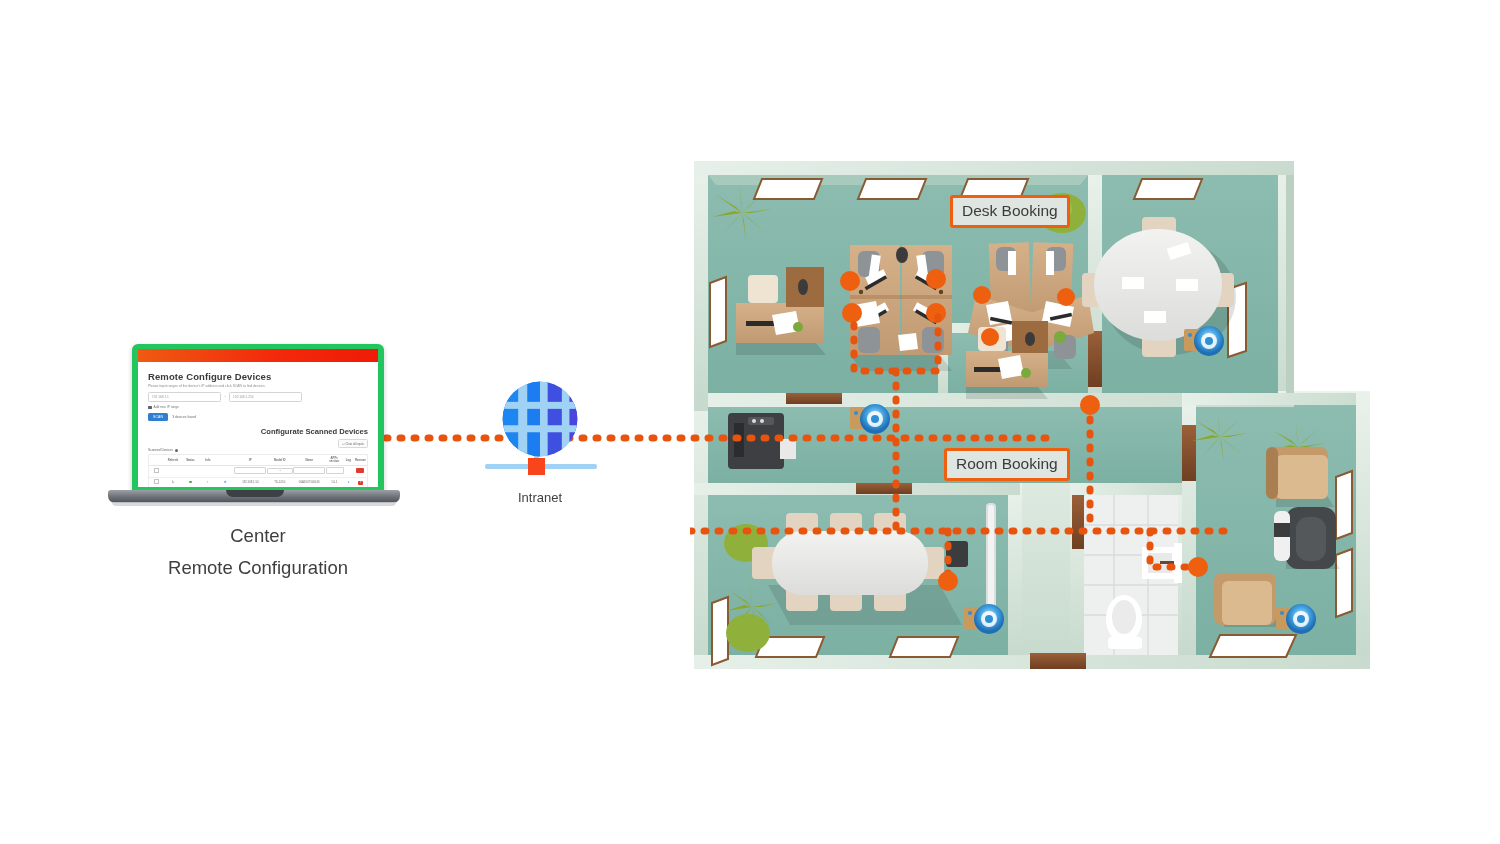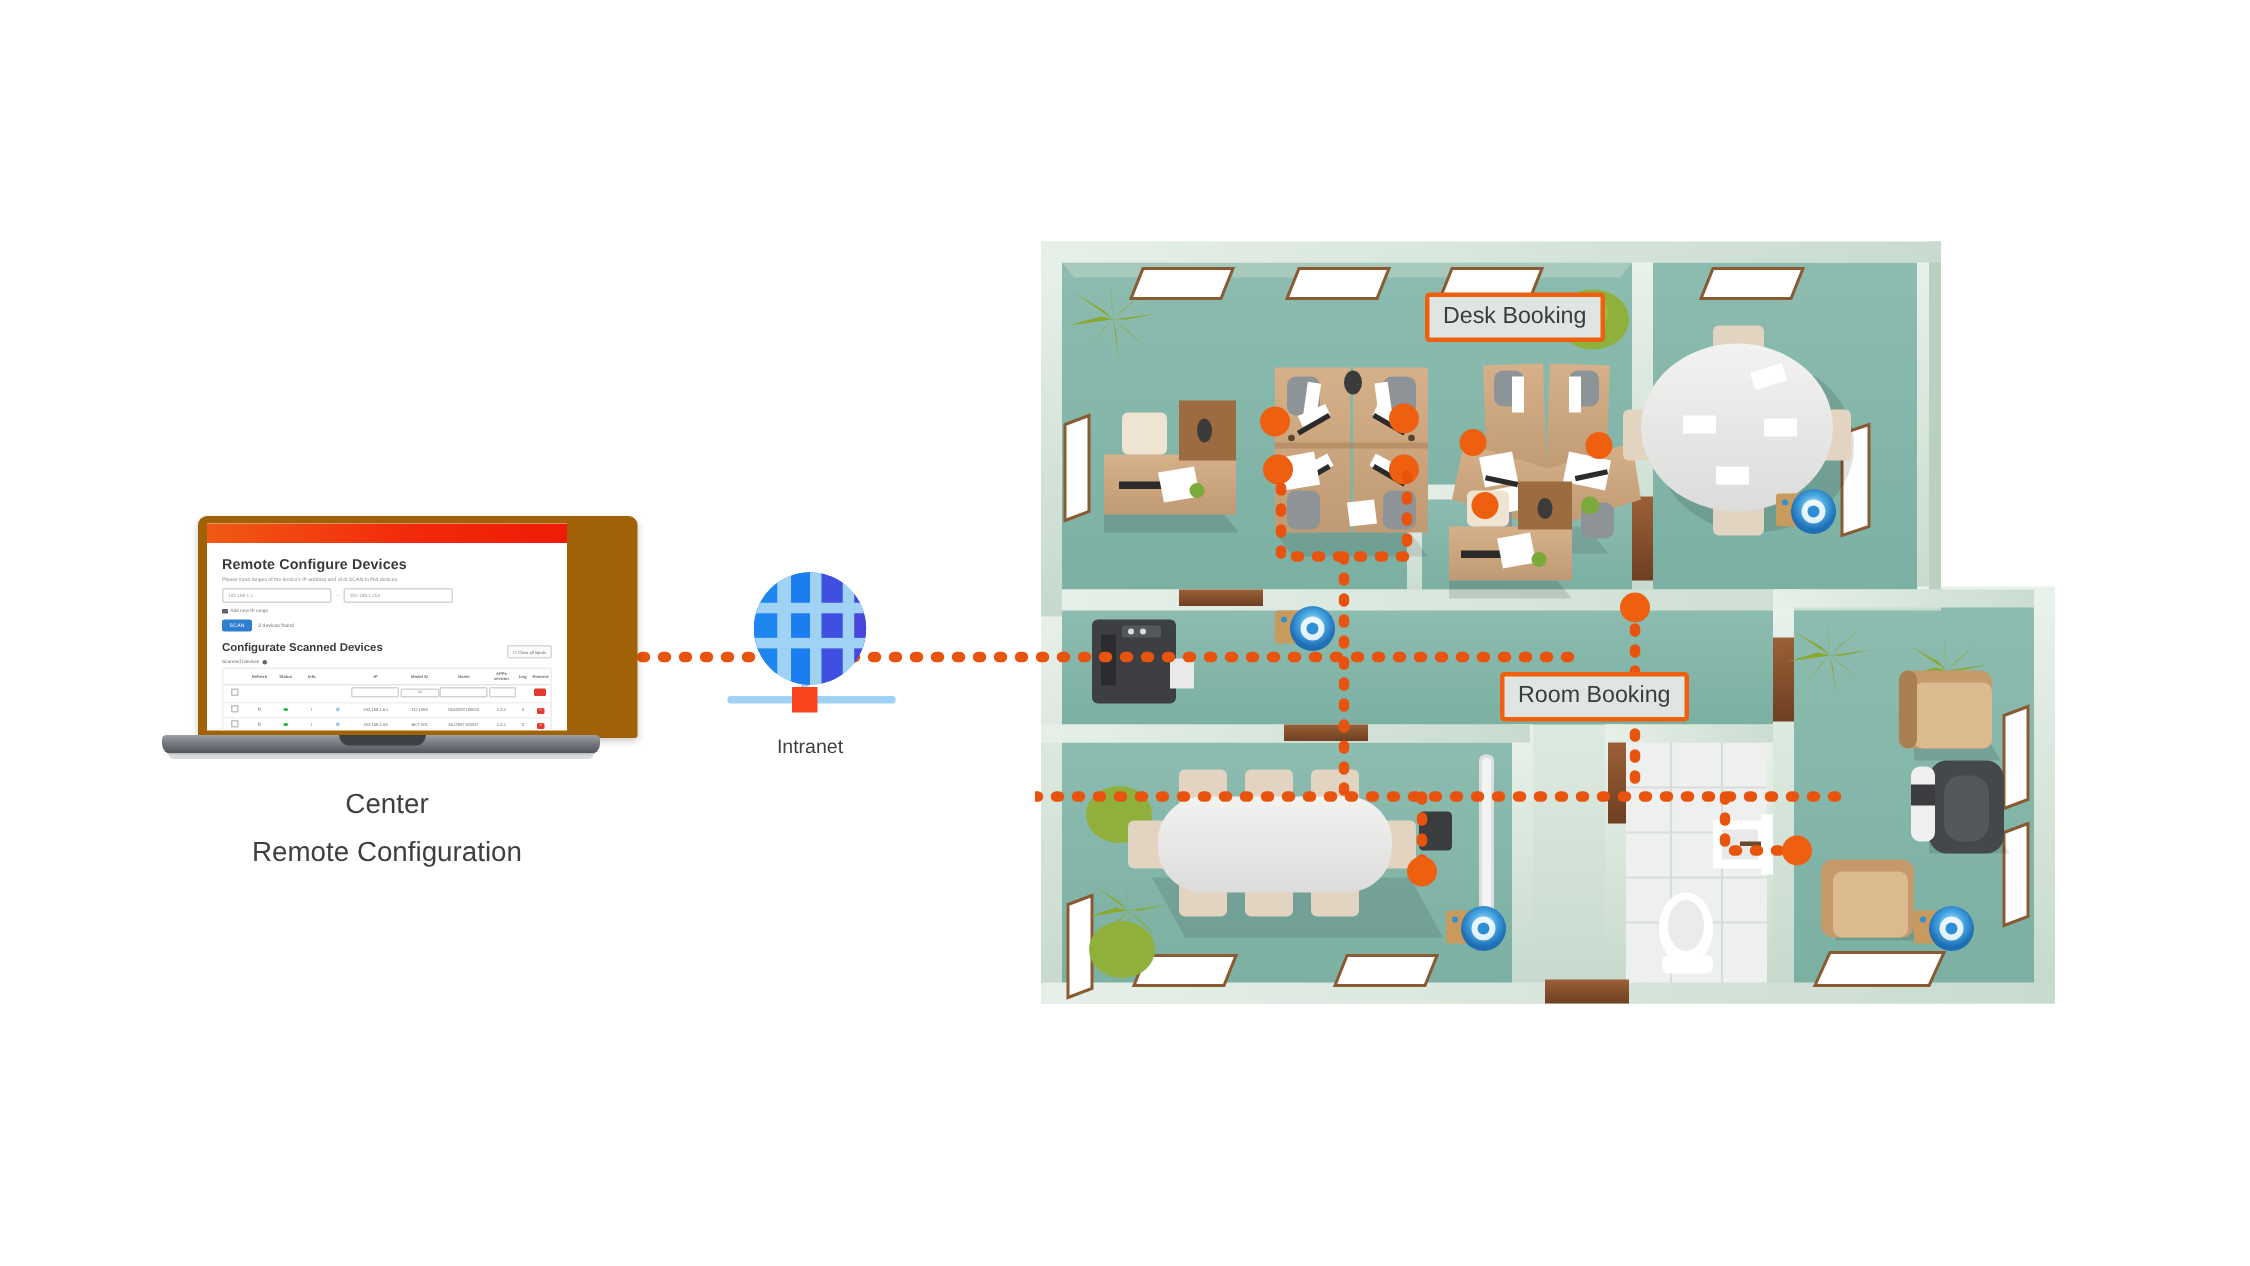--- a/index.html
+++ b/index.html
@@ -4,22 +4,22 @@
 <title>Remote Configuration Center Diagram</title>
 <style>
   html,body{margin:0;padding:0;background:#ffffff;}
   body{width:1500px;height:844px;position:relative;overflow:hidden;
        font-family:"Liberation Sans","DejaVu Sans",sans-serif;}
   .stage{position:absolute;left:0;top:0;width:1500px;height:844px;}
 
   
   #laptop{position:absolute;left:108px;top:340px;width:300px;height:175px;}
   .lt-lid{position:absolute;left:24px;top:4px;width:252px;height:148px;
-          background:#a16207;border-radius:6px 6px 2px 2px;
-          box-shadow:0 2px 5px rgba(0,0,0,.22);padding-left:41px;}
+          background:#22c55e;border-radius:6px 6px 2px 2px;
+          box-shadow:0 2px 5px rgba(0,0,0,.22);}
   .lt-screen{position:absolute;left:6px;top:5px;width:240px;height:138px;
              background:#ffffff;overflow:hidden;}
   .lt-base{position:absolute;left:0px;top:150px;width:292px;height:13px;
            background:linear-gradient(#9aa0a5,#6c7076 55%,#4d5156);
            border-radius:3px 3px 7px 7px;}
   .lt-notch{position:absolute;left:118px;top:150px;width:58px;height:7px;
             background:#3d4146;border-radius:0 0 7px 7px;}
   .lt-foot{position:absolute;left:4px;top:162px;width:284px;height:4px;
            background:#cfd3d7;border-radius:0 0 4px 4px;opacity:.85;}
 
@@ -33,21 +33,21 @@
          background:#fff;font-size:3.2px;color:#9a9a9a;line-height:8px;padding-left:3px;
          overflow:hidden;white-space:nowrap;}
   .ip-dash{font-size:3.6px;color:#9a9a9a;}
   .addrange{display:flex;align-items:center;gap:2px;font-size:3.2px;color:#777;margin-bottom:4px;}
   .addrange .bx{width:3.5px;height:3.5px;background:#5b6672;border-radius:.5px;}
   .scan-row{display:flex;align-items:center;gap:4px;margin-bottom:5px;}
   .scan-btn{background:#2f7fd0;color:#fff;font-size:3.4px;border-radius:1.5px;
             padding:2px 5px;letter-spacing:.2px;}
   .found{font-size:3.4px;color:#6e6e6e;}
   .app-h2{font-size:7.6px;font-weight:700;color:#3a3a3a;margin:1px 0 3px;}
-  .h2row{display:flex;justify-content:space-between;align-items:flex-end;}
+  .h2row{display:flex;justify-content:space-between;align-items:flex-end;flex-direction:column;}
   .clear-btn{border:1px solid #d8d8d8;border-radius:1.5px;background:#fbfbfb;
              font-size:2.8px;color:#6a6a6a;padding:1.5px 3px;display:flex;gap:1px;align-items:center;}
   .sd-label{font-size:3.2px;color:#666;display:flex;align-items:center;gap:2px;margin-bottom:2px;}
   .sd-label .gear{width:3.2px;height:3.2px;border-radius:50%;background:#5b6672;}
   table.devtbl{width:100%;border-collapse:collapse;table-layout:fixed;}
   table.devtbl th{font-size:2.8px;color:#707070;font-weight:700;padding:1.5px 0;
                   border-bottom:1px solid #e6e6e6;text-align:center;line-height:1.15;}
   table.devtbl td{font-size:2.8px;color:#6d6d6d;padding:1.6px 0;text-align:center;
                   border-bottom:1px solid #efefef;}
   .cb{display:inline-block;width:3px;height:3px;border:.5px solid #c2c2c2;background:#fff;border-radius:.5px;}
@@ -77,21 +77,21 @@
   
   #floorplan{position:absolute;left:690px;top:155px;width:680px;height:520px;}
 
   
   #netlines{position:absolute;left:0;top:0;width:1500px;height:844px;pointer-events:none;}
 
   
   .tag{position:absolute;background:#dfe6e2;border:3px solid #ef5f10;border-radius:3px;
        color:#3b3b3b;font-size:15.5px;line-height:1;padding:5px 9px 6px;white-space:nowrap;}
   #tag-desk{left:908px;top:195px;margin-left:42px;}
-  #tag-room{left:1000px;top:448px;}
+  #tag-room{left:944px;top:448px;}
 </style>
 </head>
 <body>
 
 <div class="stage">
 
   <div id="floorplan">
     <svg width="680" height="520" viewBox="0 0 680 520">
       <defs>
         <linearGradient id="flr" x1="0" y1="0" x2="0" y2="1">

